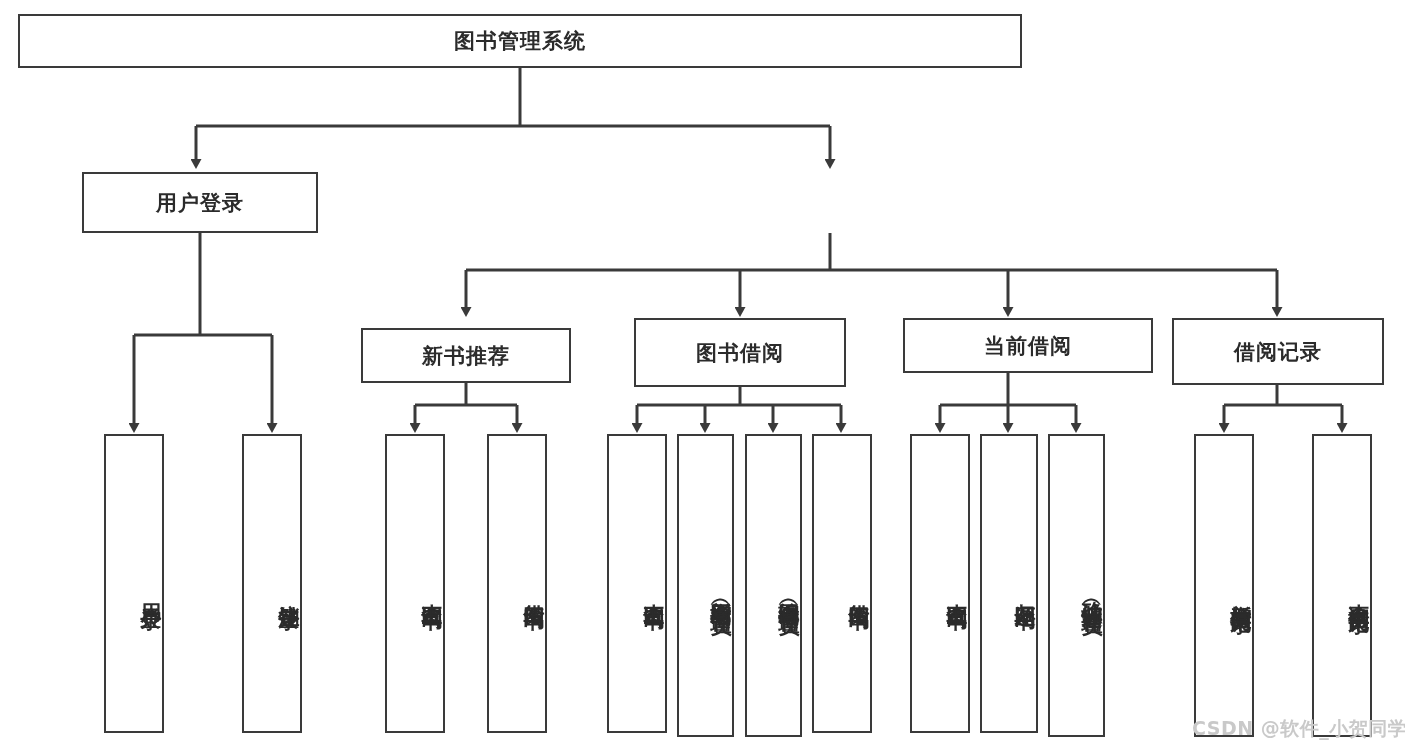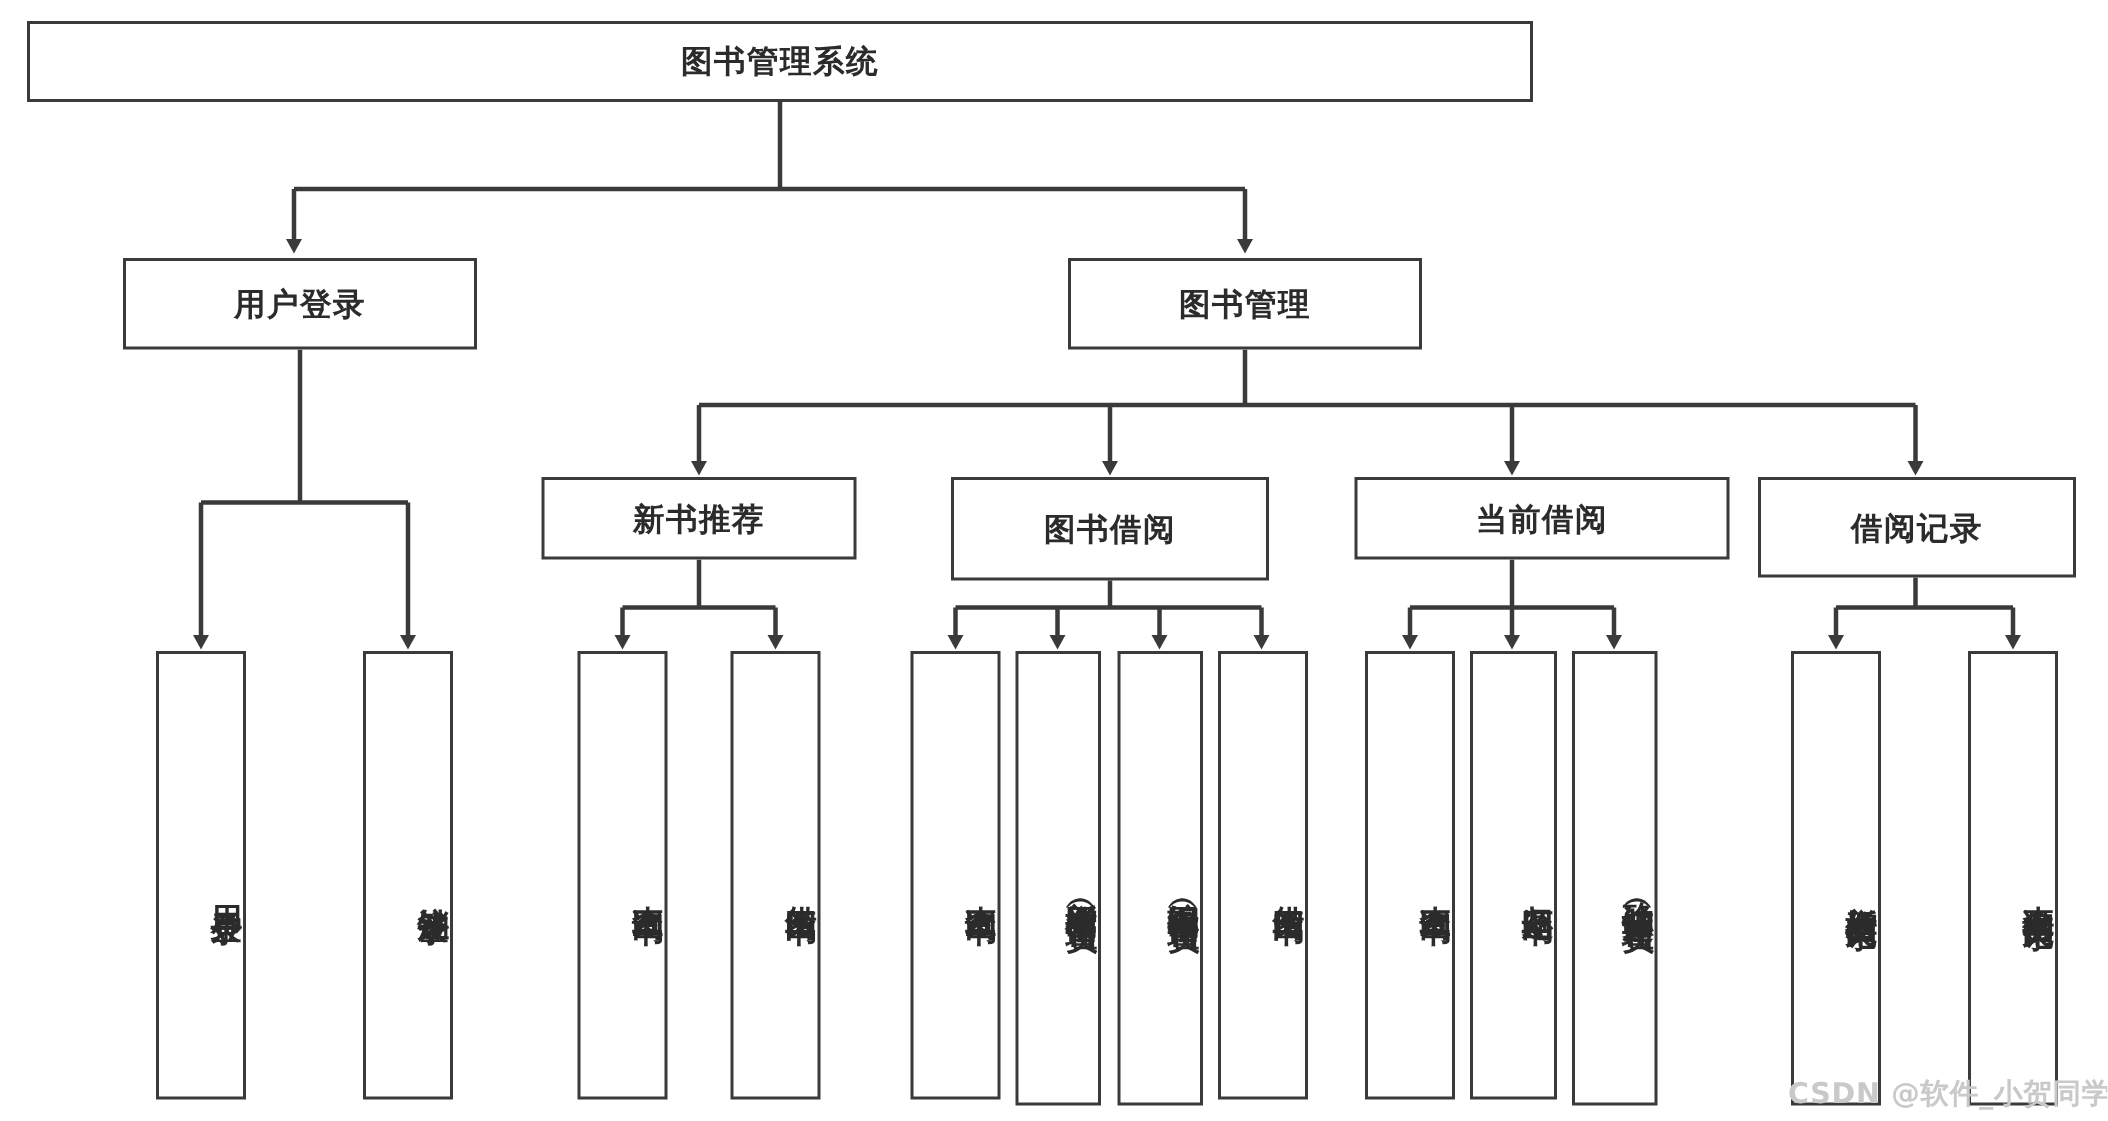--- a/index.html
+++ b/index.html
@@ -117,23 +117,22 @@
       <path d="M1277,373 L1277,405"></path>
       <path d="M1224,405 L1342,405"></path>
       <path d="M1224,405 L1224,424" marker-end="url(#arrow)"></path>
       <path d="M1342,405 L1342,424" marker-end="url(#arrow)"></path>
     </g>
   </svg>
 
   <div class="node horiz" style="left:18px; top:14px; width:1004px; height:54px;">图书管理系统</div>
 
   <div class="node horiz" style="left:82px; top:172px; width:236px; height:61px;">用户登录</div>
-  <div class="node horiz" style="left:712px; top:172px; width:236px; height:61px;">图书管理</div>
 
-  <div class="node horiz" style="left:361px; top:318px; width:210px; height:55px;">新书推荐</div>
+  <div class="node horiz" style="left:361px; top:328px; width:210px; height:55px;">新书推荐</div>
   <div class="node horiz" style="left:634px; top:318px; width:212px; height:69px;">图书借阅</div>
   <div class="node horiz" style="left:903px; top:318px; width:250px; height:55px;">当前借阅</div>
   <div class="node horiz" style="left:1172px; top:318px; width:212px; height:67px;">借阅记录</div>
 
   <div class="node vert" style="left:104px; top:434px; width:60px; height:299px;">
     <span>用户登录</span>
   </div>
   <div class="node vert" style="left:242px; top:434px; width:60px; height:299px;">
     <span>注销登录</span>
   </div>

